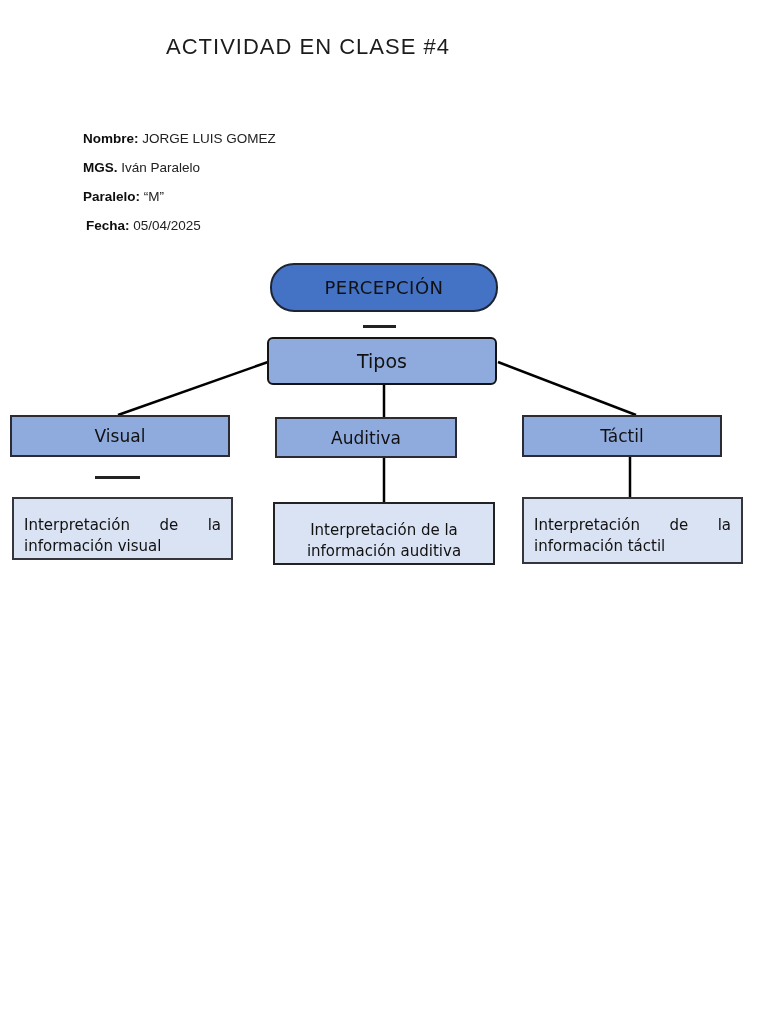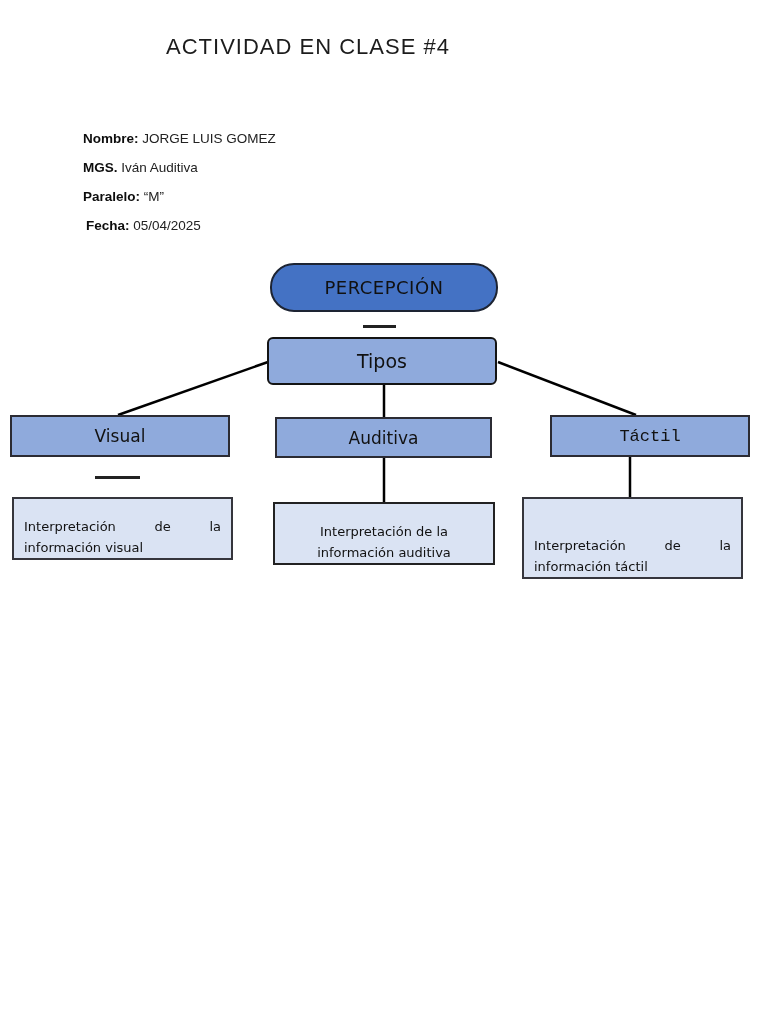--- a/index.html
+++ b/index.html
@@ -56,38 +56,38 @@
     border:2.5px solid #141414;
     border-radius:6px;
     font-size:19px;
   }
   .node-l3 {
     background:var(--node-fill,#8FAADC);
     border:2px solid #2b2b33;
     font-size:17px;
   }
   .node-visual   { left:10px;  top:415px; width:220px; height:42px; }
-  .node-auditiva { left:275px; top:417px; width:217px; height:41px; }
-  .node-tactil   { left:550px; top:415px; width:200px; height:42px;font-family:Liberation Mono, monospace; }
+  .node-auditiva { left:275px; top:417px; width:182px; height:41px; }
+  .node-tactil   { left:522px; top:415px; width:200px; height:42px; }
 
   .desc {
     position:absolute;
-    display:flex; align-items:flex-end;
+    display:flex; align-items:flex-start;
     background:var(--desc-fill,#DAE3F3);
     border:2px solid #35353c;
     font-family:"DejaVu Sans", sans-serif;
-    font-size:13px; line-height:21px; color:#111;
-    padding:0 10px;
+    font-size:15px; line-height:21px; color:#111;
+    padding:16px 10px;
   }
   .desc > span { width:100%; }
   .desc-justify > span { text-align:justify; }
   .desc-center  > span { text-align:center; }
   .desc-visual   { left:12px;  top:497px; width:221px; height:63px; }
   .desc-auditiva { left:273px; top:502px; width:222px; height:63px; border-color:#222; }
-  .desc-tactil   { left:522px; top:497px; width:221px; height:82px; }
+  .desc-tactil   { left:522px; top:497px; width:221px; height:67px; }
 
   .dash {
     position:absolute; height:3px; background:#222;
   }
   .dash-1 { left:363px; top:325px; width:33px; }
   .dash-2 { left:95px;  top:476px; width:45px; }
 </style>
 </head>
 <body>
 
@@ -95,21 +95,21 @@
 
   <div class="doc-title">ACTIVIDAD EN CLASE #4</div>
 
   <div class="info-block">
     <div class="info-line">
       <span class="lbl">Nombre:</span>
       <span class="val">JORGE LUIS GOMEZ</span>
     </div>
     <div class="info-line">
       <span class="lbl">MGS.</span>
-      <span class="val">Iván Auditiva</span>
+      <span class="val">Iván Paralelo</span>
     </div>
     <div class="info-line">
       <span class="lbl">Paralelo:</span>
       <span class="val">“M”</span>
     </div>
     <div class="info-line indent">
       <span class="lbl">Fecha:</span>
       <span class="val">05/04/2025</span>
     </div>
   </div>

